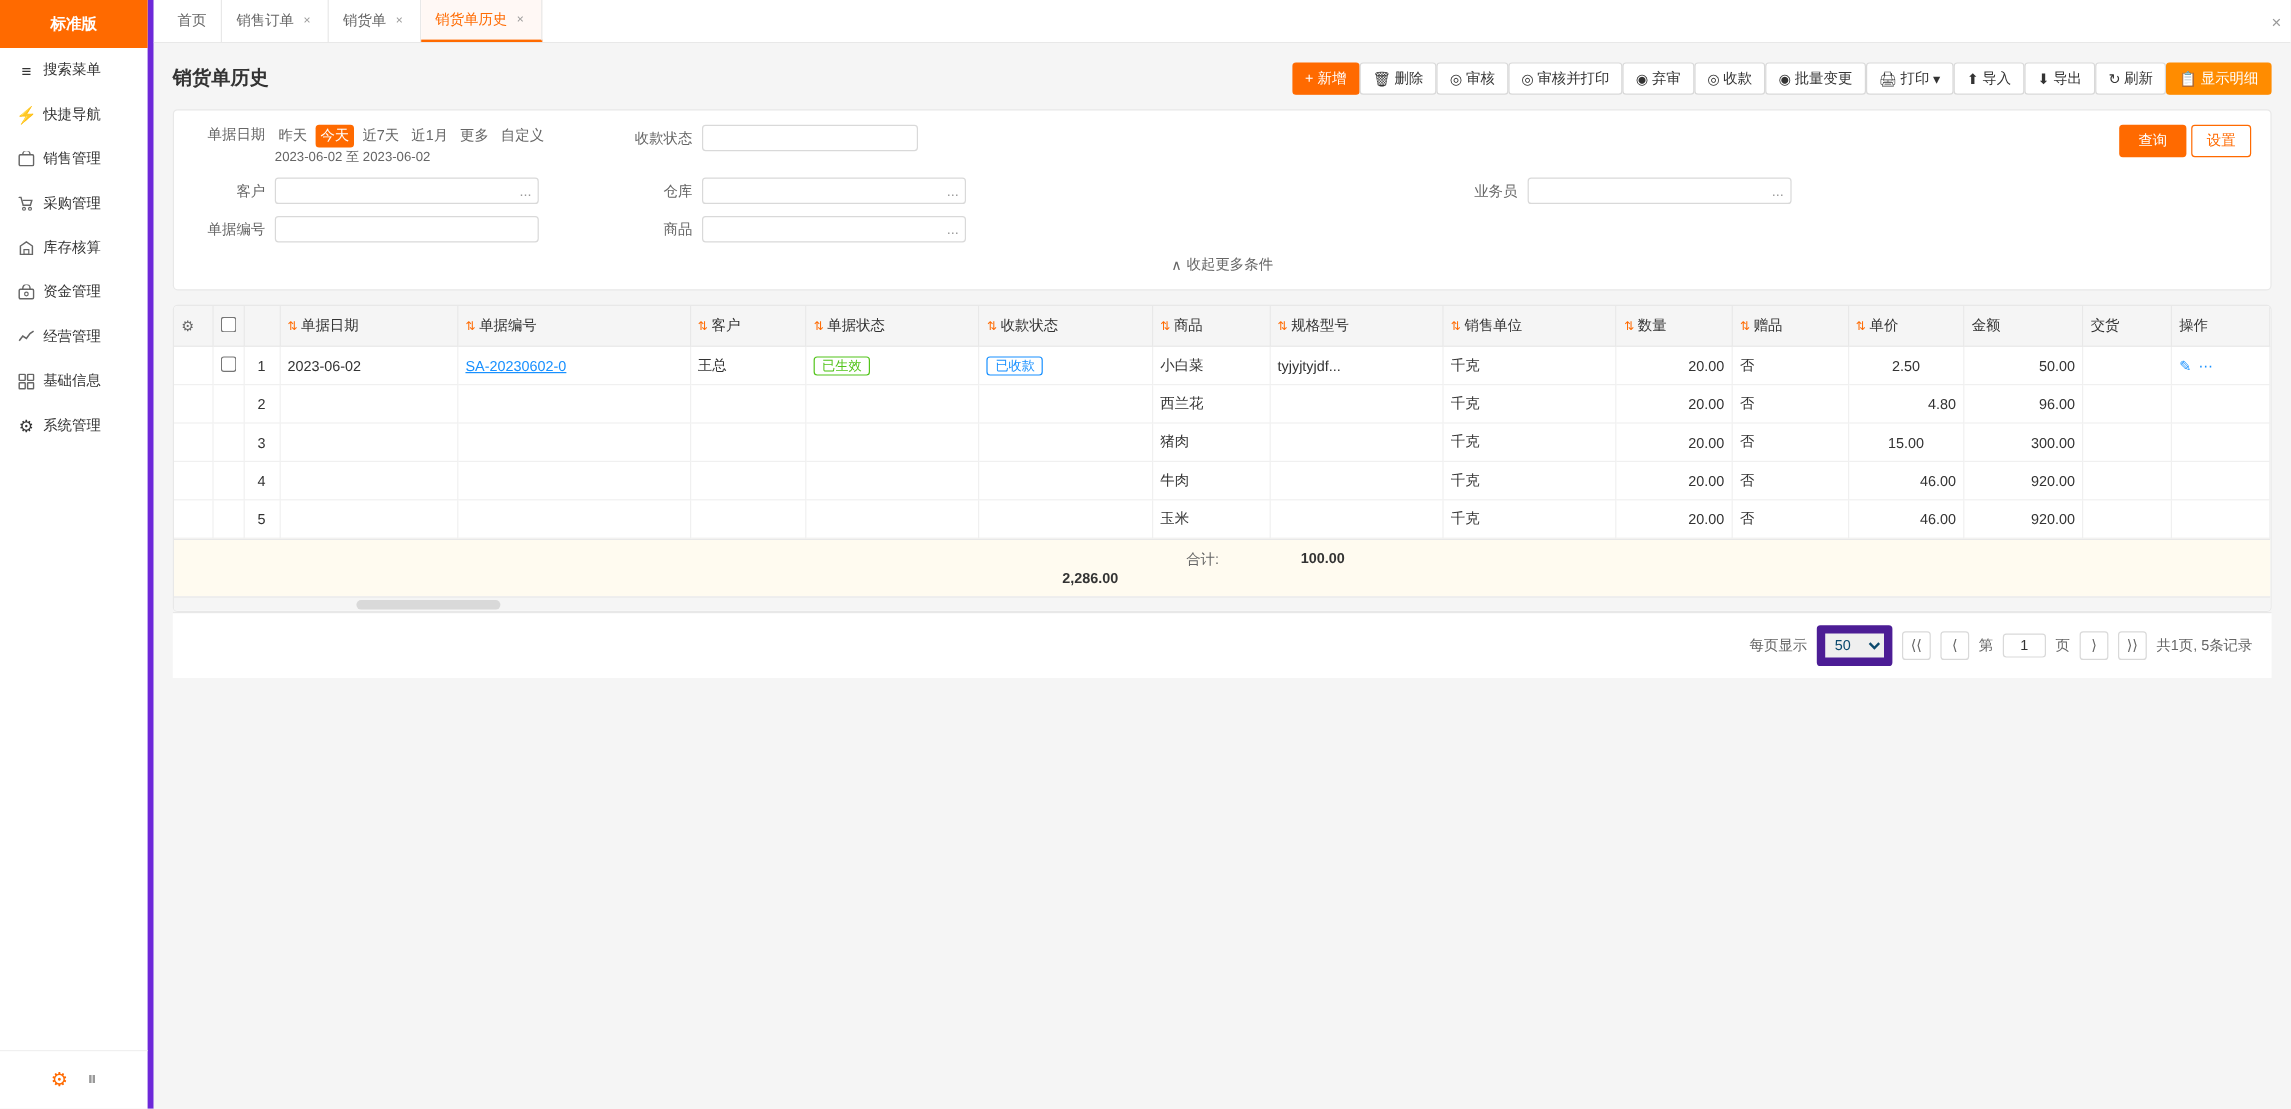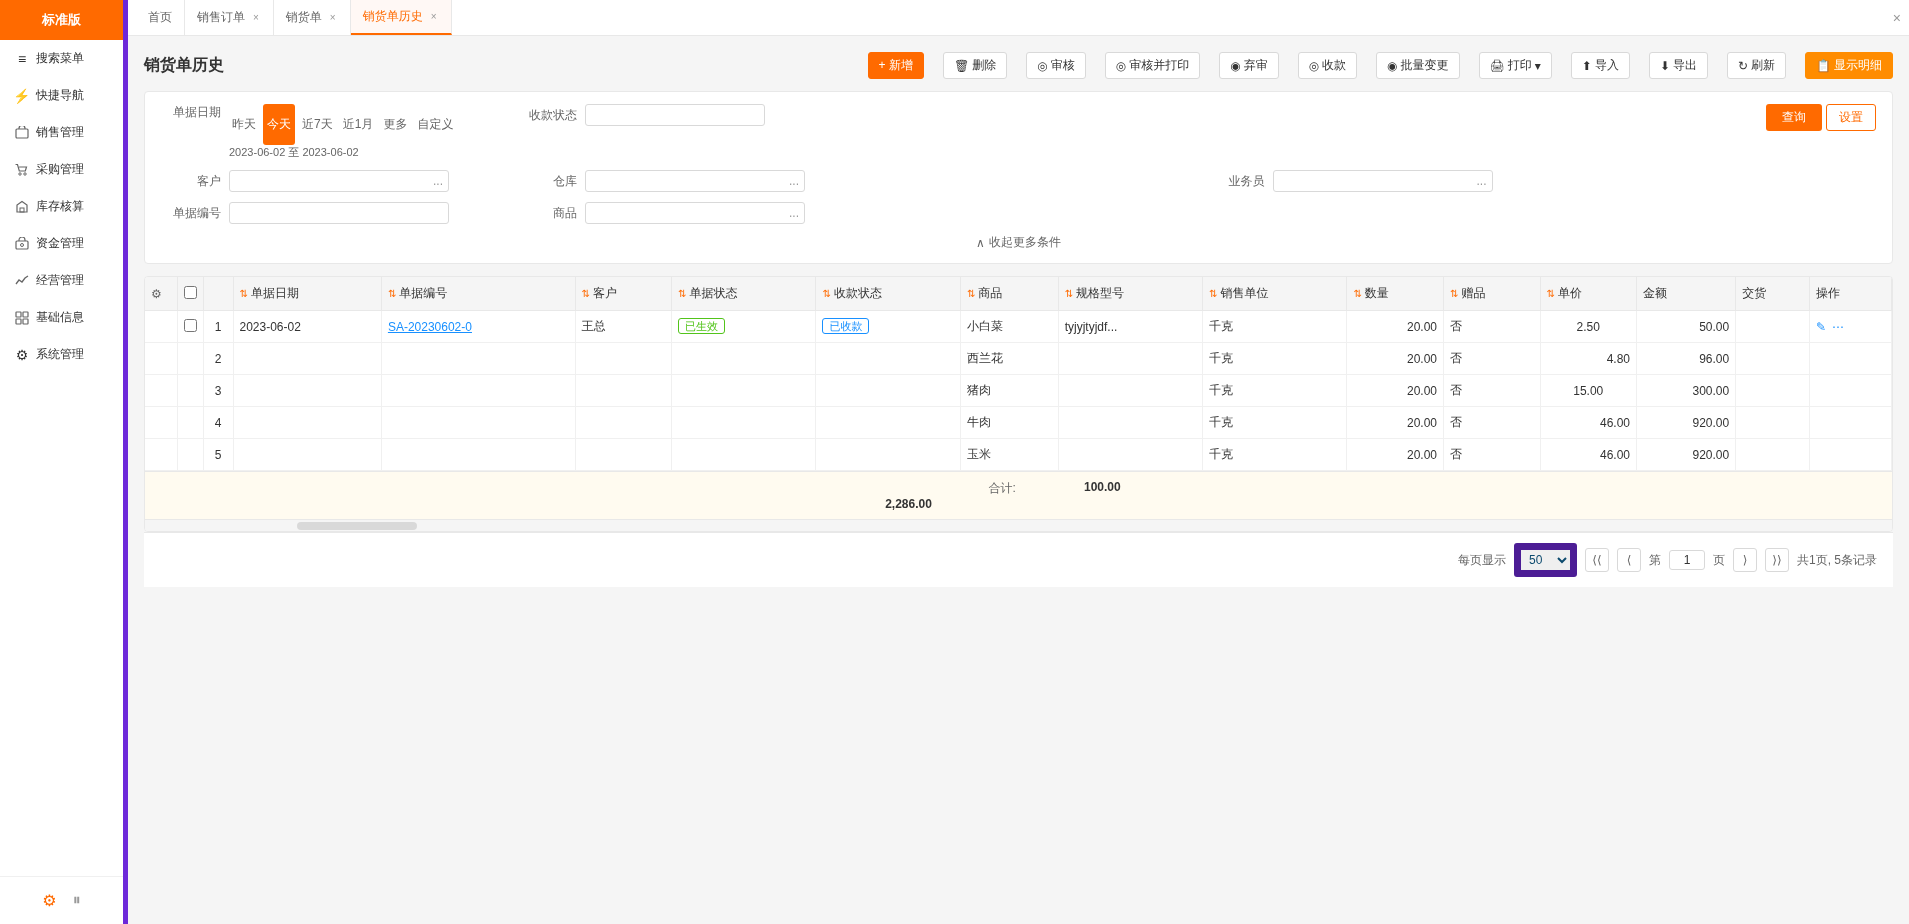--- a/index.html
+++ b/index.html
@@ -103,21 +103,21 @@
       margin-bottom: 12px;
     }
     .page-title {
       font-size: 16px;
       font-weight: bold;
       color: #333;
     }
     .toolbar {
       display: flex;
       align-items: center;
-      gap: 19px;
+      gap: 0;
       flex-wrap: wrap;
     }
     .btn {
       display: inline-flex;
       align-items: center;
       gap: 3px;
       padding: 4px 10px;
       border: 1px solid #d9d9d9;
       border-radius: 3px;
       background: #fff;
@@ -150,21 +150,21 @@
     }
     .date-shortcut {
       color: #666;
       cursor: pointer;
       padding: 1px 3px;
     }
     .date-shortcut.active {
       background: #ff6a00;
       color: #fff;
       border-radius: 3px;
-      padding: 12px 4px;
+      padding: 1px 4px;
     }
     .date-range {
       color: #666;
       font-size: 11px;
     }
     .filter-input {
       border: 1px solid #d9d9d9;
       border-radius: 3px;
       padding: 3px 8px;
       width: 180px;

